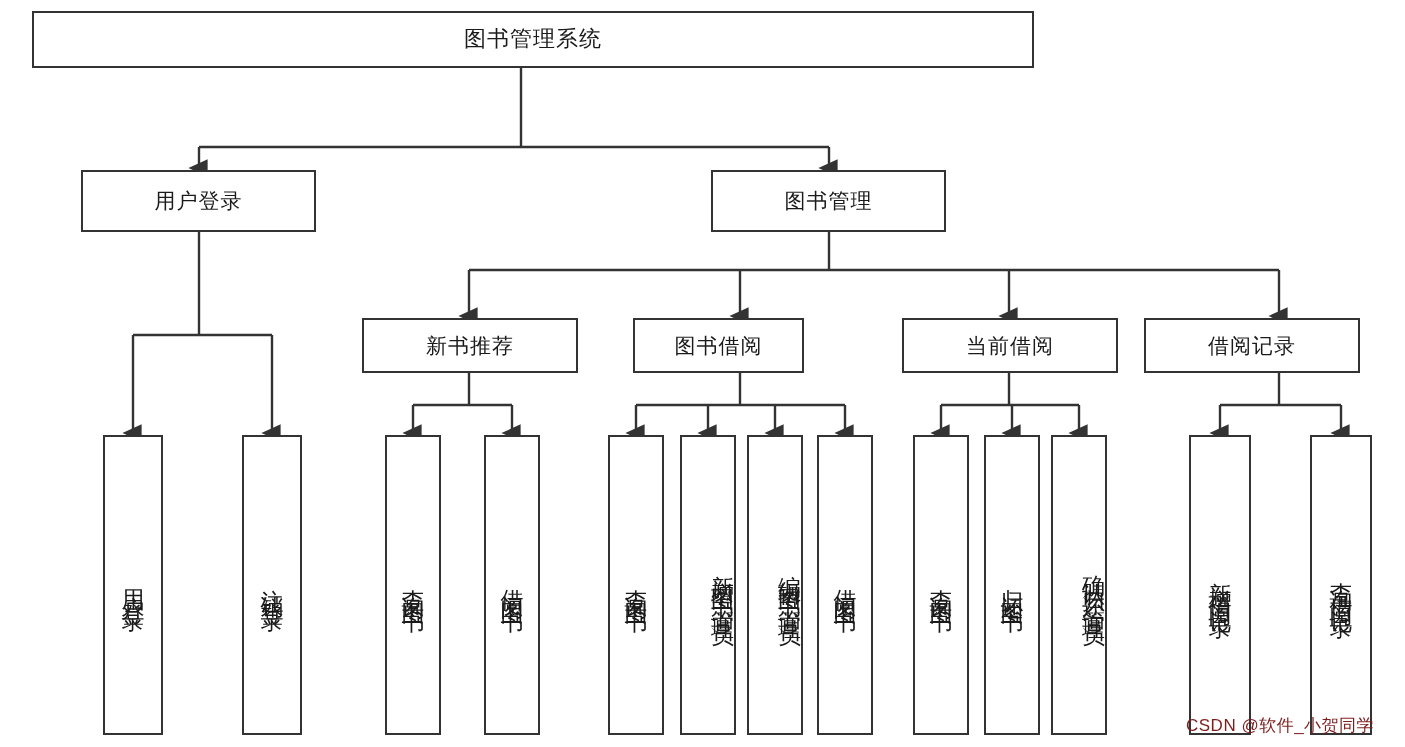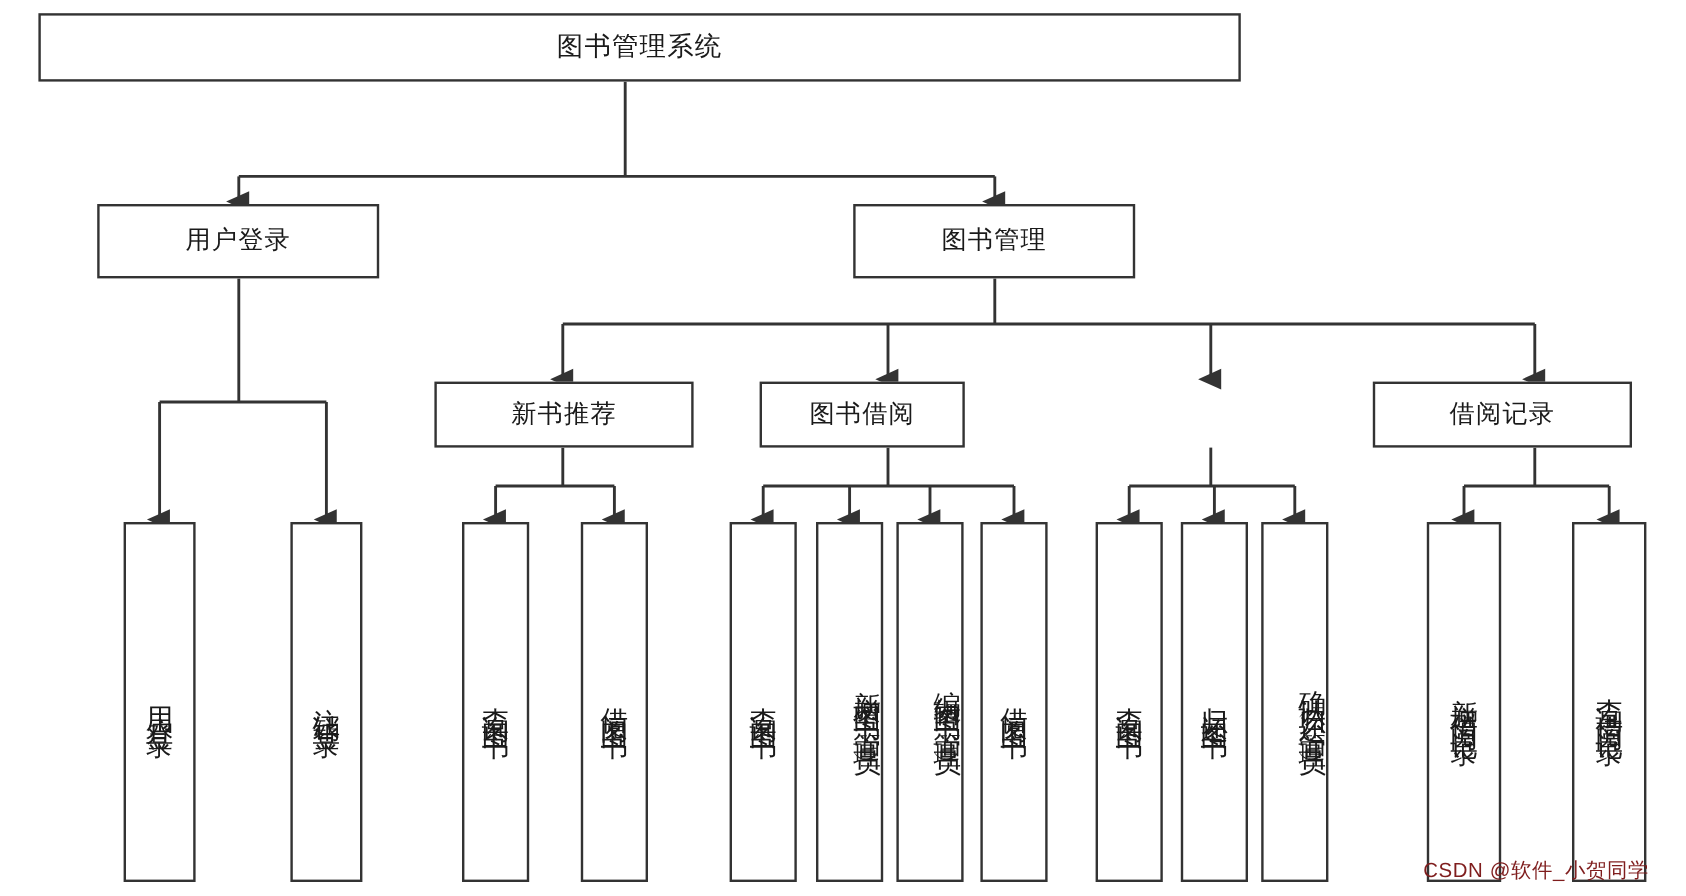--- a/index.html
+++ b/index.html
@@ -124,20 +124,21 @@
     </g>
   </svg>
 
   <div class="node node-h node-root" style="left:20px; top:11px; width:1002px; height:57px;">图书管理系统</div>
 
   <div class="node node-h" style="left:81px; top:170px; width:235px; height:62px;">用户登录</div>
   <div class="node node-h" style="left:711px; top:170px; width:235px; height:62px;">图书管理</div>
 
   <div class="node node-h" style="left:362px; top:318px; width:216px; height:55px;">新书推荐</div>
   <div class="node node-h" style="left:633px; top:318px; width:171px; height:55px;">图书借阅</div>
+  <div class="node node-h" style="left:902px; top:318px; width:216px; height:55px;">当前借阅</div>
   <div class="node node-h" style="left:1144px; top:318px; width:216px; height:55px;">借阅记录</div>
 
   <div class="node node-v short" style="left:103px; top:435px; width:60px; height:300px;">用户登录</div>
   <div class="node node-v short" style="left:242px; top:435px; width:60px; height:300px;">注销登录</div>
 
   <div class="node node-v short" style="left:385px; top:435px; width:56px; height:300px;">查询图书</div>
   <div class="node node-v short" style="left:484px; top:435px; width:56px; height:300px;">借阅图书</div>
 
   <div class="node node-v short" style="left:608px; top:435px; width:56px; height:300px;">查询图书</div>
   <div class="node node-v" style="left:680px; top:435px; width:56px; height:300px;">新增图书（管理员）</div>

